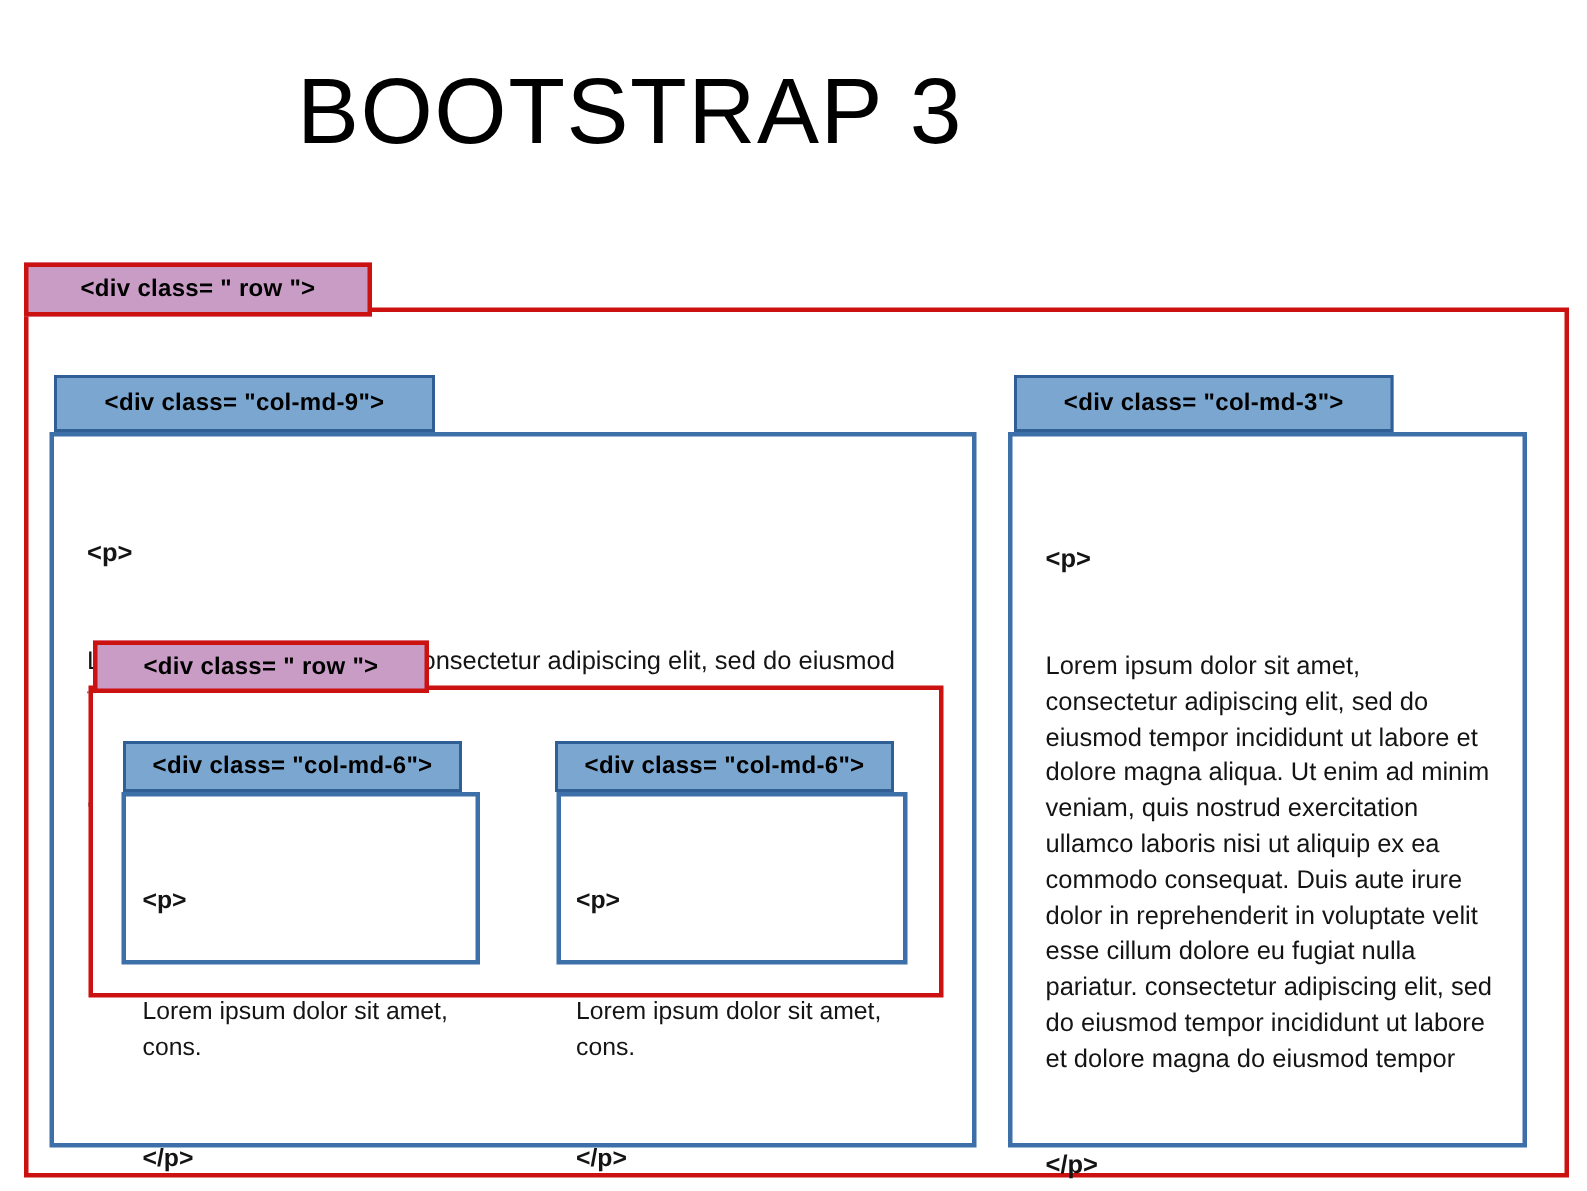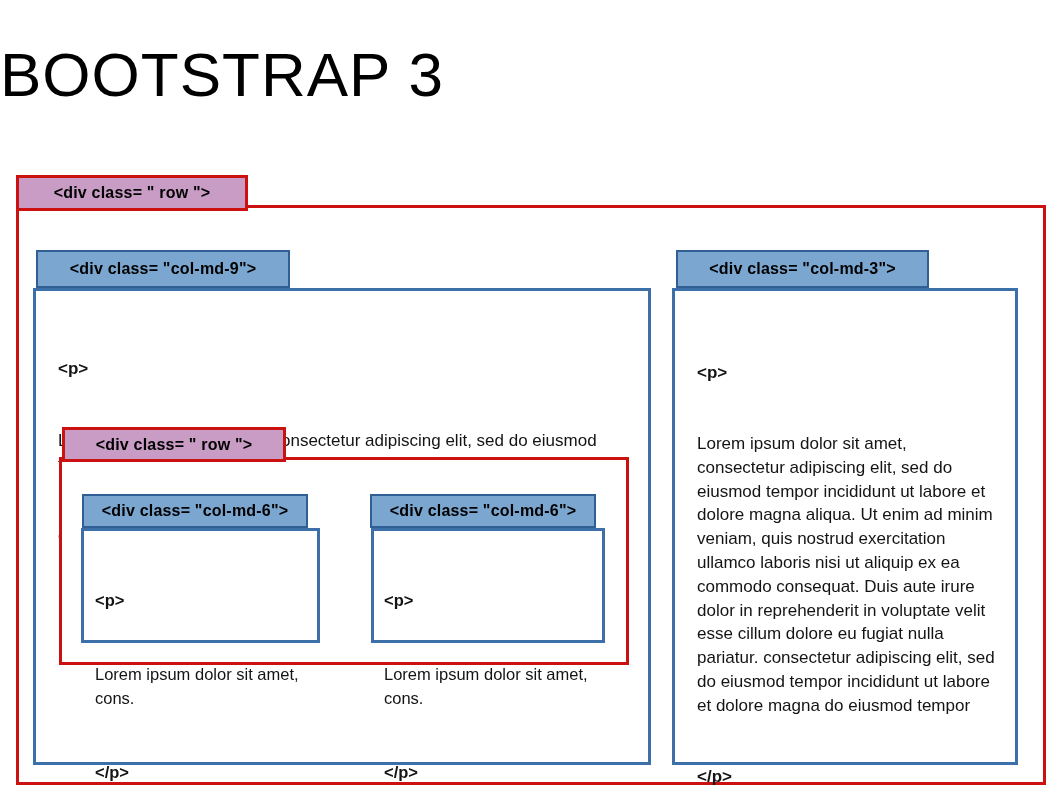--- a/index.html
+++ b/index.html
@@ -15,21 +15,21 @@
     color: #000000;
     overflow: hidden;
   }
 
   
   .page-title {
     position: absolute;
     left: 0;
     top: 42px;
     width: 840px;
-    text-align: left;
+    text-align: center;
     font-size: 62px;
     font-weight: 400;
     letter-spacing: 1px;
     line-height: 1.05;
     color: #000000;
     white-space: nowrap;
   }
 
   
   .box {

